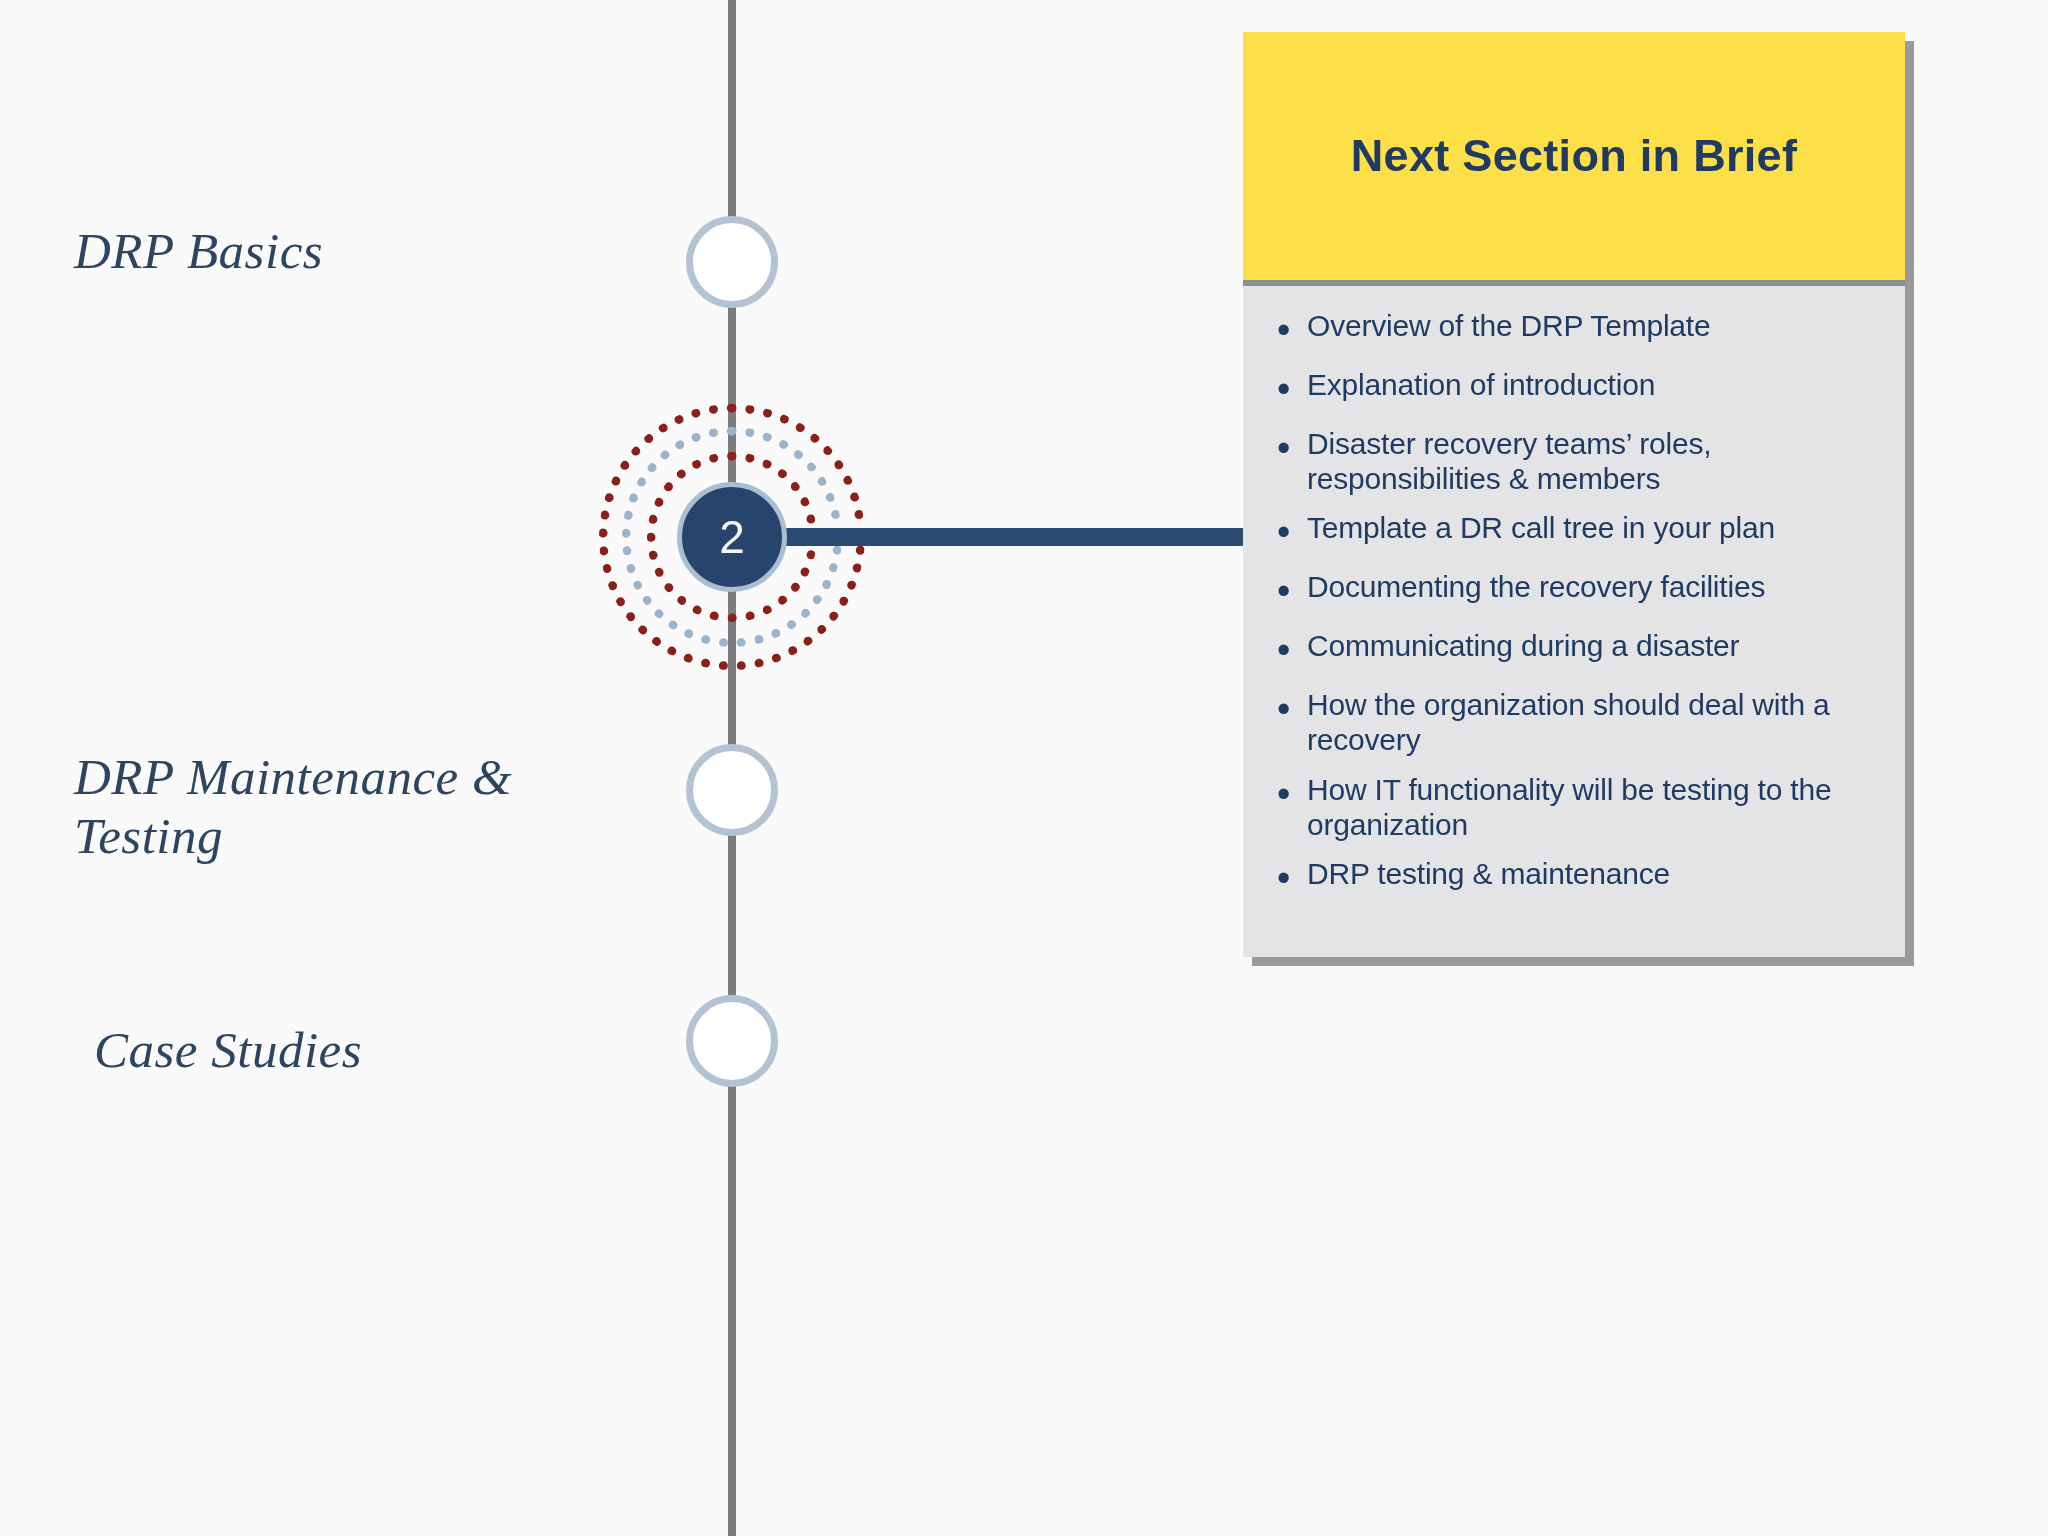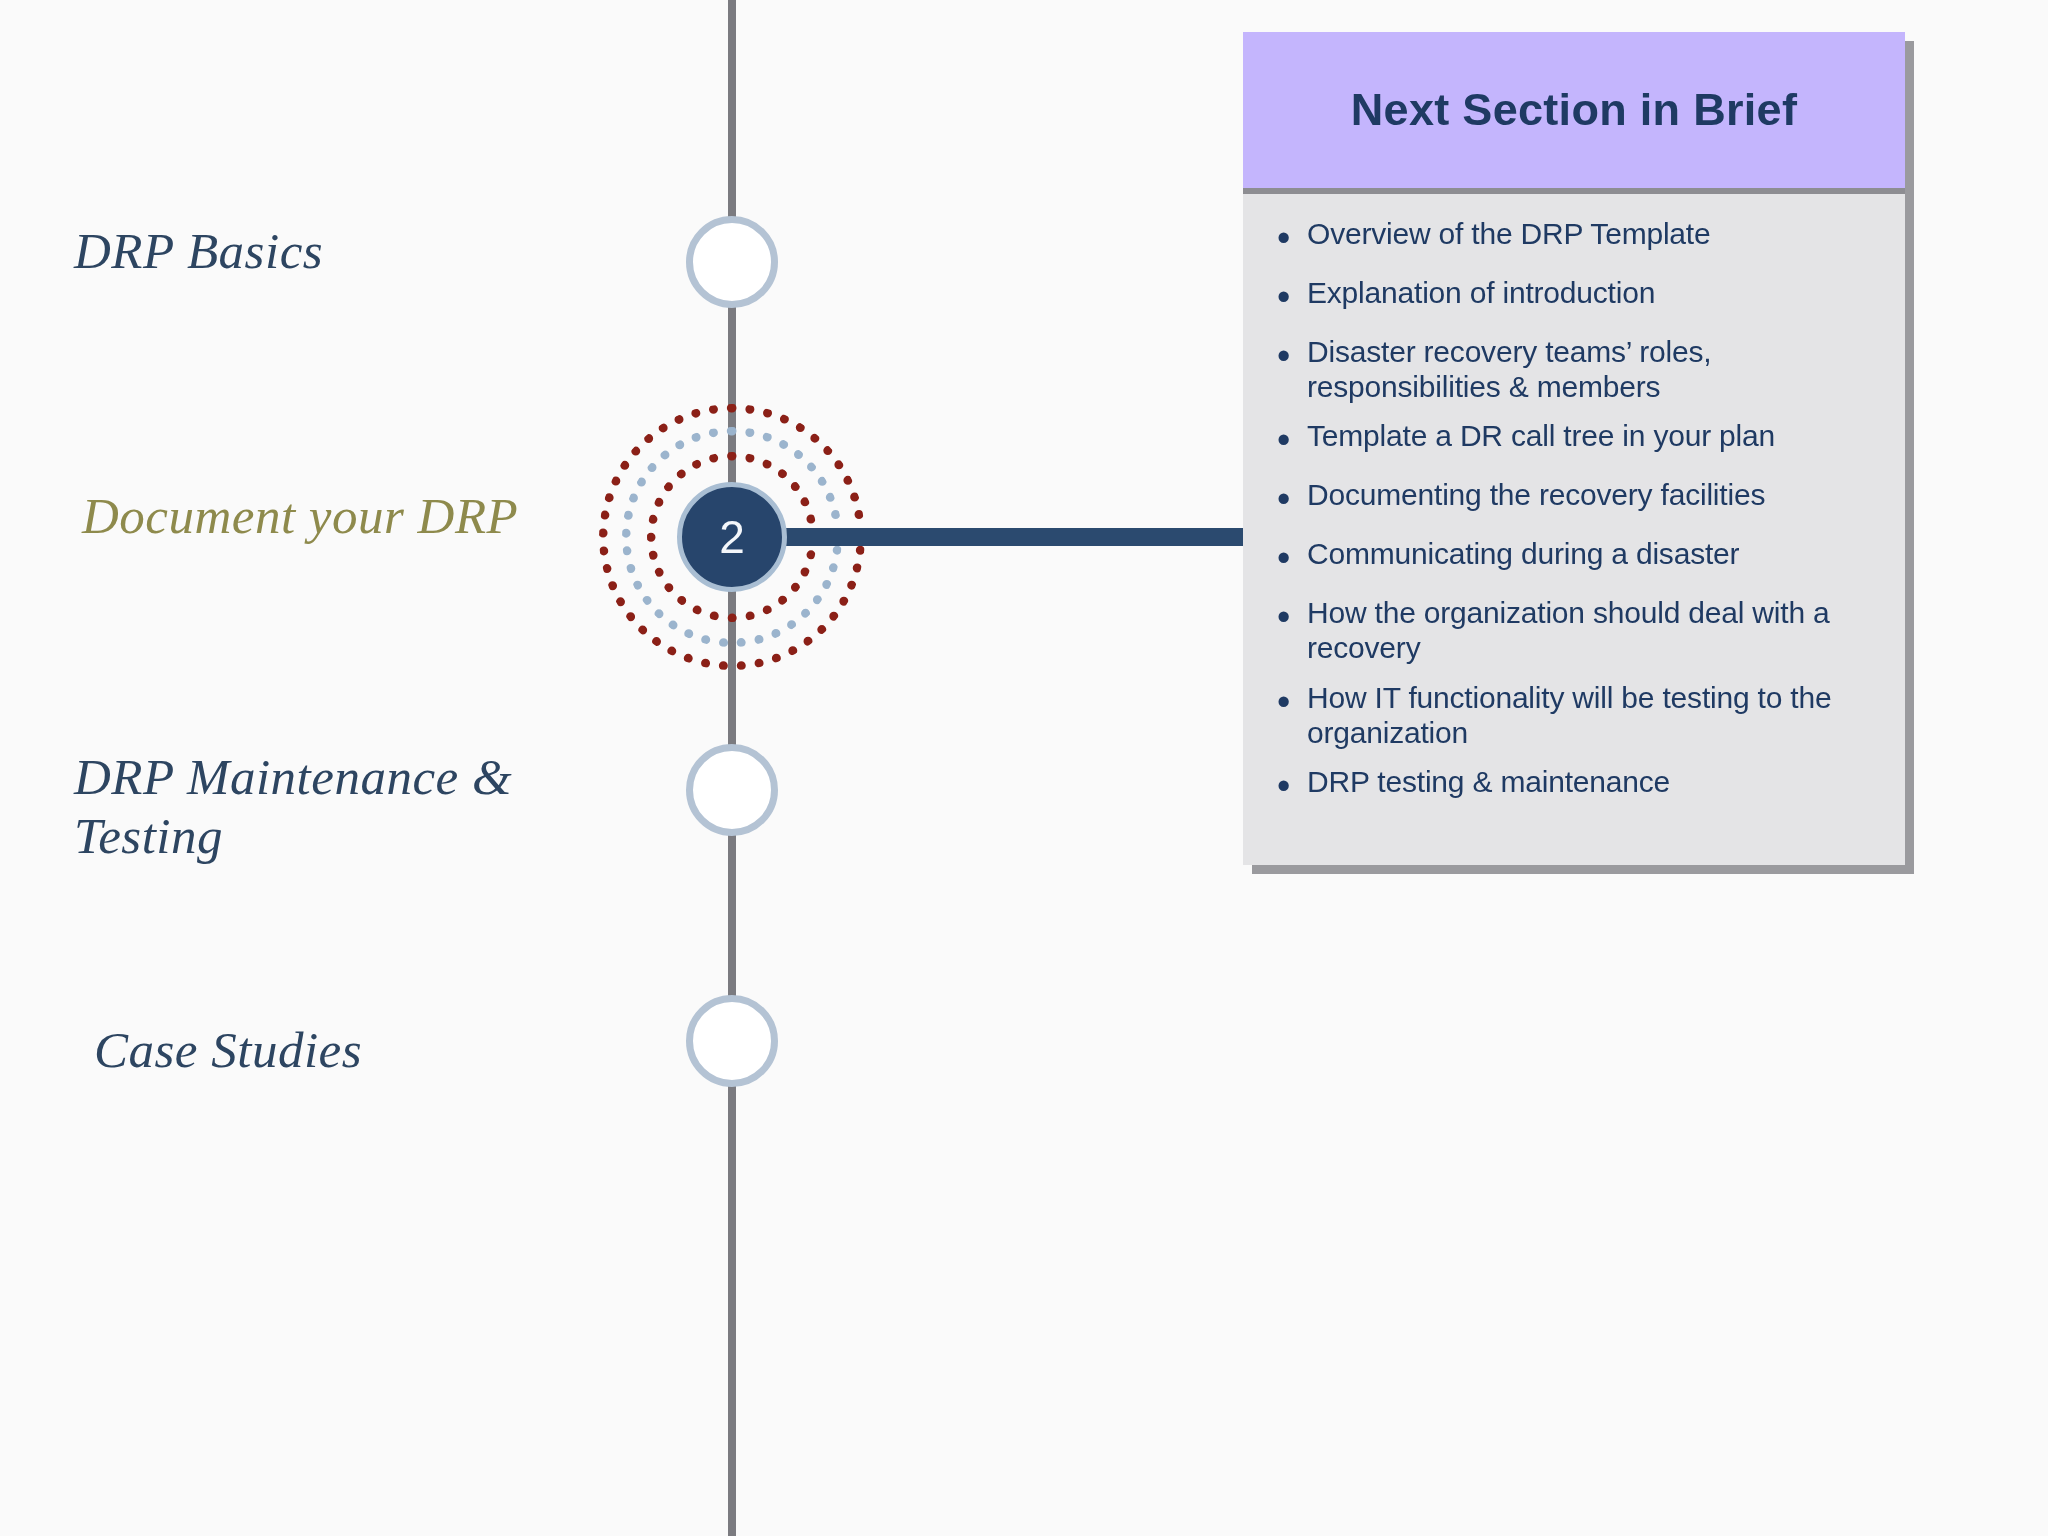--- a/index.html
+++ b/index.html
@@ -121,22 +121,22 @@
 
   
   .panel {
     position: absolute;
     left: 1243px;
     top: 32px;
     width: 662px;
     box-shadow: 9px 9px 0 0 #9a9a9e;
   }
   .panel-header {
-    background: #c4b5fd;
-    height: 156px;
+    background: #fde047;
+    height: 248px;
     display: flex;
     align-items: center;
     justify-content: center;
     box-sizing: border-box;
   }
   .panel-header .title {
     font-family: "Liberation Sans", "DejaVu Sans", sans-serif;
     font-weight: bold;
     font-size: 45px;
     color: #1f3a63;
@@ -193,21 +193,20 @@
     <div class="ring outer"></div>
     <div class="ring middle"></div>
     <div class="ring inner"></div>
     <div class="connector"></div>
     <div class="node-active">
       <span class="num">2</span>
     </div>
   </div>
 
   <div class="tl-label l1">DRP Basics</div>
-  <div class="tl-label l2">Document your DRP</div>
   <div class="tl-label l3">DRP Maintenance  &amp;
 Testing</div>
   <div class="tl-label l4">Case Studies</div>
 
   <div class="panel">
     <div class="panel-header">
       <span class="title">Next Section in Brief</span>
     </div>
     <div class="panel-divider"></div>
     <div class="panel-body">

